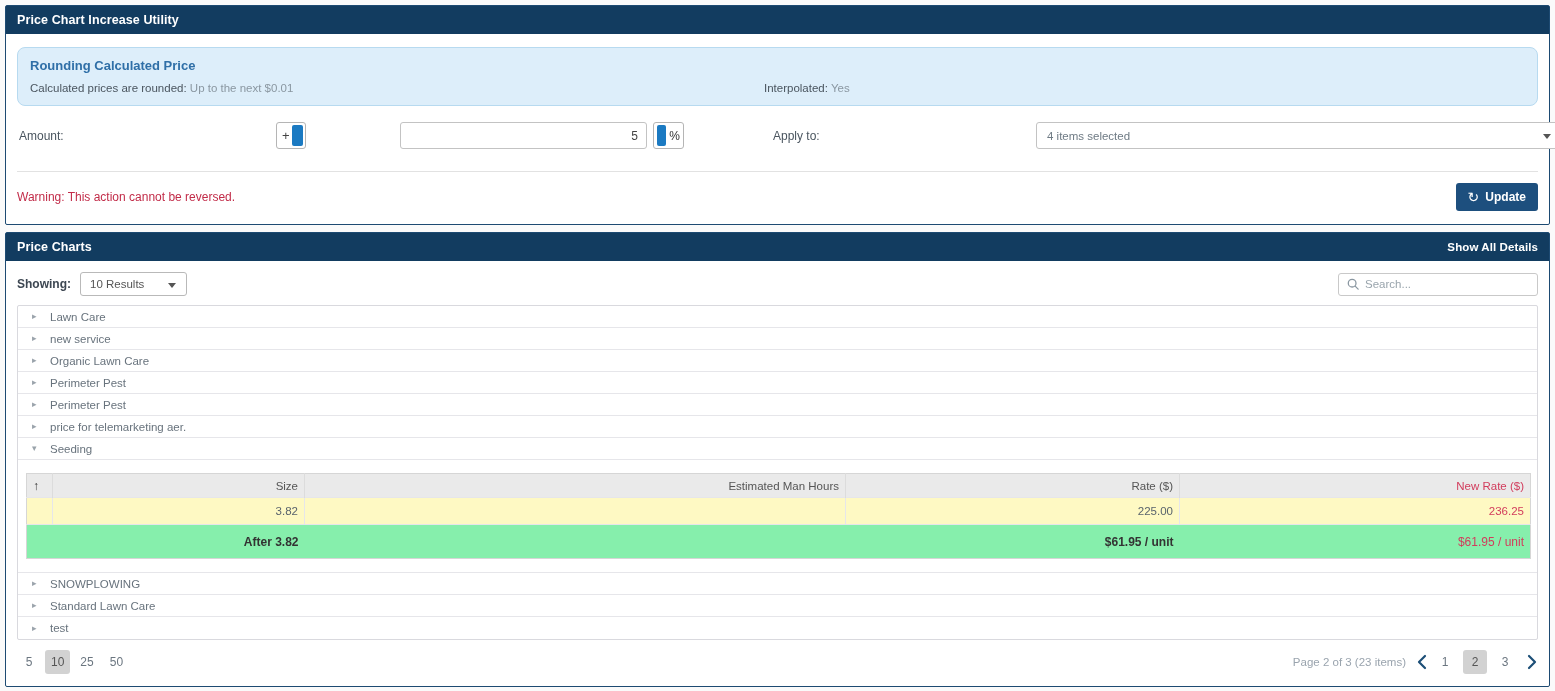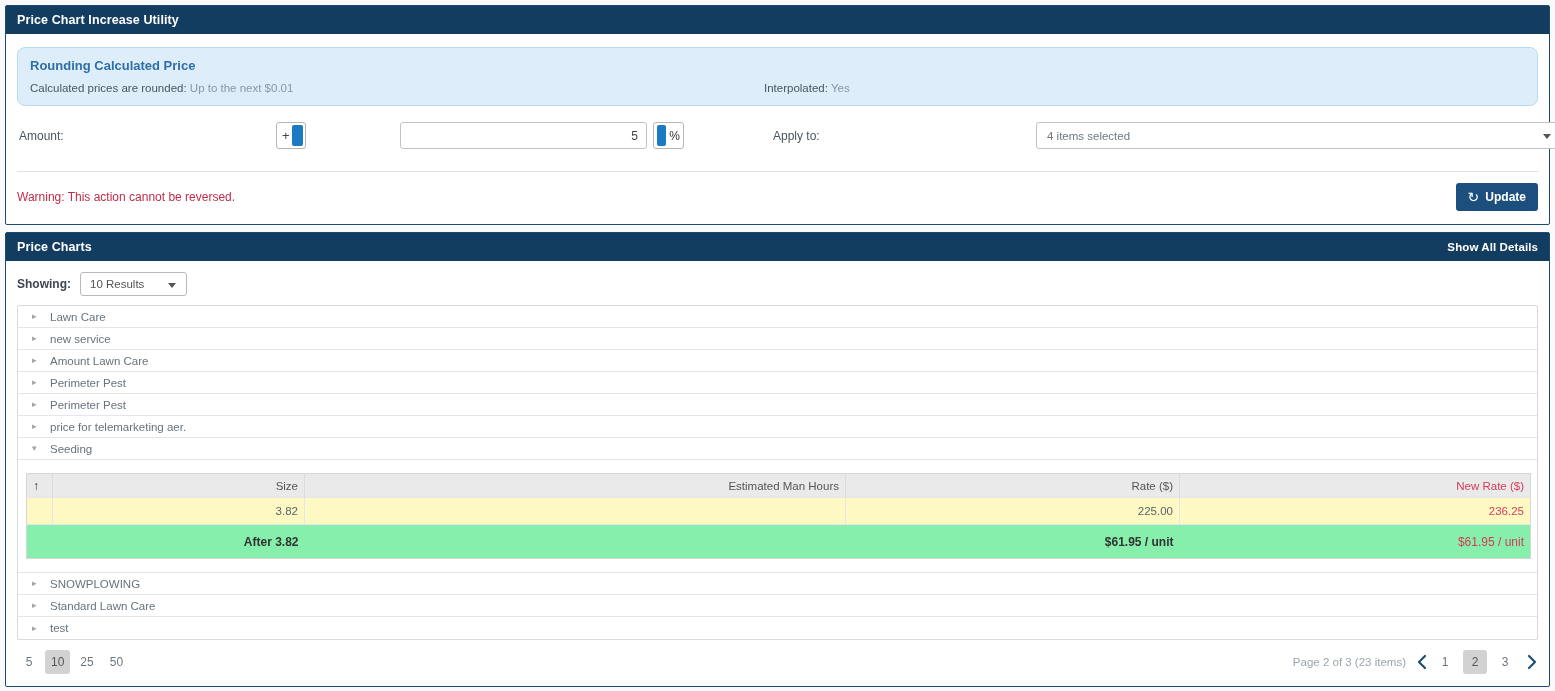--- a/index.html
+++ b/index.html
@@ -206,34 +206,41 @@
     </div>
 
     <div class="controls-row">
       <div class="showing">
         <span class="showing-label">Showing:</span>
         <div class="results-select">
           <span>10 Results</span>
           <span class="caret-down-tri"></span>
         </div>
       </div>
+      <div class="search-box">
+        <svg width="12" height="12" viewBox="0 0 14 14">
+          <circle cx="6" cy="6" r="4.5" fill="none" stroke="#8a97a1" stroke-width="1.5"></circle>
+          <line x1="9.5" y1="9.5" x2="13" y2="13" stroke="#8a97a1" stroke-width="1.5" stroke-linecap="round"></line>
+        </svg>
+        <input placeholder="Search..." style="">
+      </div>
     </div>
 
     <div class="list">
       <div class="list-row">
         <span class="caret">▸</span>
         <span class="row-label">Lawn Care</span>
       </div>
       <div class="list-row">
         <span class="caret">▸</span>
         <span class="row-label">new service</span>
       </div>
       <div class="list-row">
         <span class="caret">▸</span>
-        <span class="row-label">Amount Lawn Care</span>
+        <span class="row-label">Organic Lawn Care</span>
       </div>
       <div class="list-row">
         <span class="caret">▸</span>
         <span class="row-label">Perimeter Pest</span>
       </div>
       <div class="list-row">
         <span class="caret">▸</span>
         <span class="row-label">Perimeter Pest</span>
       </div>
       <div class="list-row">

